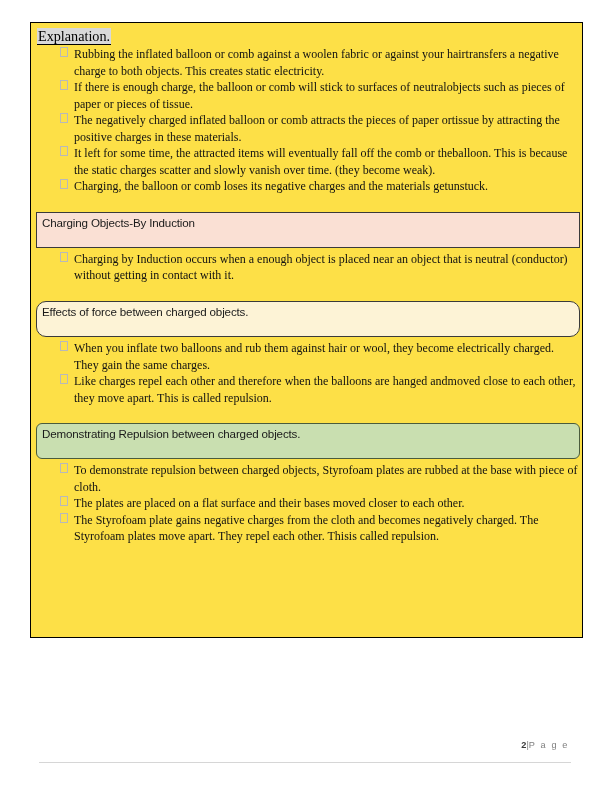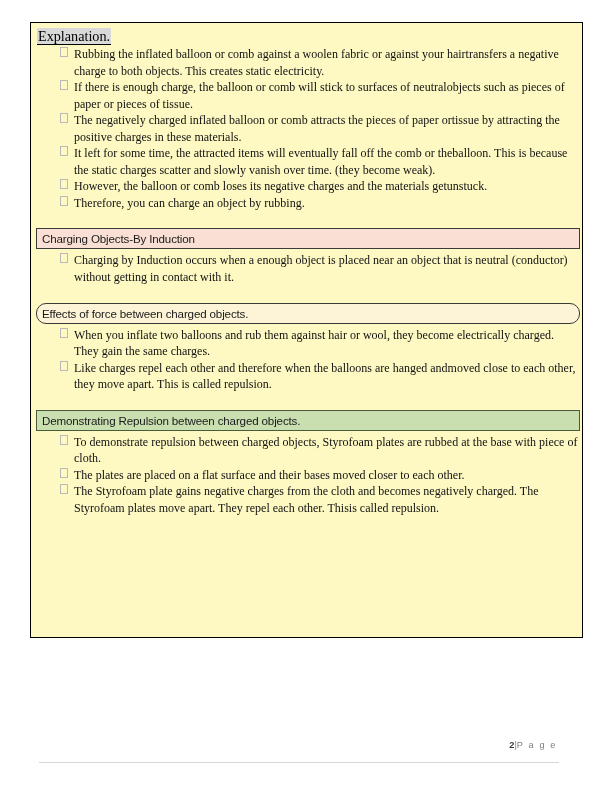--- a/index.html
+++ b/index.html
@@ -17,21 +17,21 @@
 
   
   #page-frame {
     position: absolute;
     left: 30px;
     top: 22px;
     width: 553px;
     height: 616px;
     border: 1.3px solid #000000;
     box-sizing: border-box;
-    background: #fef9c3;
+    background: #fde047;
   }
 
   #page-inner {
     position: absolute;
     left: 4px;
     top: 5px;
     right: 4px;
     bottom: 0;
   }
 
@@ -79,35 +79,35 @@
   
   .sec-bar {
     box-sizing: border-box;
     margin: 0 0 0 1px;
     width: 544px;
     border: 1.2px solid #2b2b2b;
     font-family: "Liberation Sans", "DejaVu Sans", sans-serif;
     font-size: 11.6px;
     line-height: 13px;
     color: #1a1a1a;
-    padding: 3px 4px 3px 5px;
+    padding: 3px 4px 18px 5px;
     letter-spacing: -0.15px;
   }
   .sec-bar.peach  { background: #fae0d4; border-color: #3a3a3a; }
   .sec-bar.cream  { background: #fdf3d6; border-color: #3a3a3a; border-radius: 10px; }
-  .sec-bar.green  { background: #c9dfb0; border-color: #4a5c3c; }
+  .sec-bar.green  { background: #c9dfb0; border-color: #4a5c3c; border-radius: 6px; }
 
   .gap-lg  { height: 17px; }
   .gap-xs  { height: 3px; }
 
   
   #footer {
     position: absolute;
     left: 4px;
-    right: 19px;
+    right: 7px;
     top: 712px;
   }
   #footer .rule {
     height: 1px;
     background: #d6d6d6;
     width: 100%;
     margin-top: 12px;
   }
   #footer .pagenum {
     text-align: right;
@@ -130,22 +130,21 @@
 <div id="page-frame">
   <div id="page-inner">
 
     <div class="doc-heading"><span class="hl">Explanation.</span></div>
 
     <ul class="bl">
       <li><span class="bullet"></span><span>Rubbing the inflated balloon or comb against a woolen fabric or against your hairtransfers a negative charge to both objects. This creates static electricity.</span></li>
       <li><span class="bullet"></span><span>If there is enough charge, the balloon or comb will stick to surfaces of neutralobjects such as pieces of paper or pieces of tissue.</span></li>
       <li><span class="bullet"></span><span>The negatively charged inflated balloon or comb attracts the pieces of paper ortissue by attracting the positive charges in these materials.</span></li>
       <li><span class="bullet"></span><span>It left for some time, the attracted items will eventually fall off the comb or theballoon. This is because the static charges scatter and slowly vanish over time. (they become weak).</span></li>
-      <li><span class="bullet"></span><span>However, the balloon or comb loses its negative charges and the materials getunstuck.</span></li>
-      <li><span class="bullet"></span><span>Therefore, you can charge an object by rubbing.</span></li>
+      <li><span class="bullet"></span><span>Charging, the balloon or comb loses its negative charges and the materials getunstuck.</span></li>
     </ul>
 
     <div class="gap-lg"></div>
 
     <div class="sec-bar peach"><span>Charging Objects-By Induction</span></div>
     <div class="gap-xs"></div>
     <ul class="bl">
       <li><span class="bullet"></span><span>Charging by Induction occurs when a enough object is placed near an object that is neutral (conductor) without getting in contact with it.</span></li>
     </ul>
 

